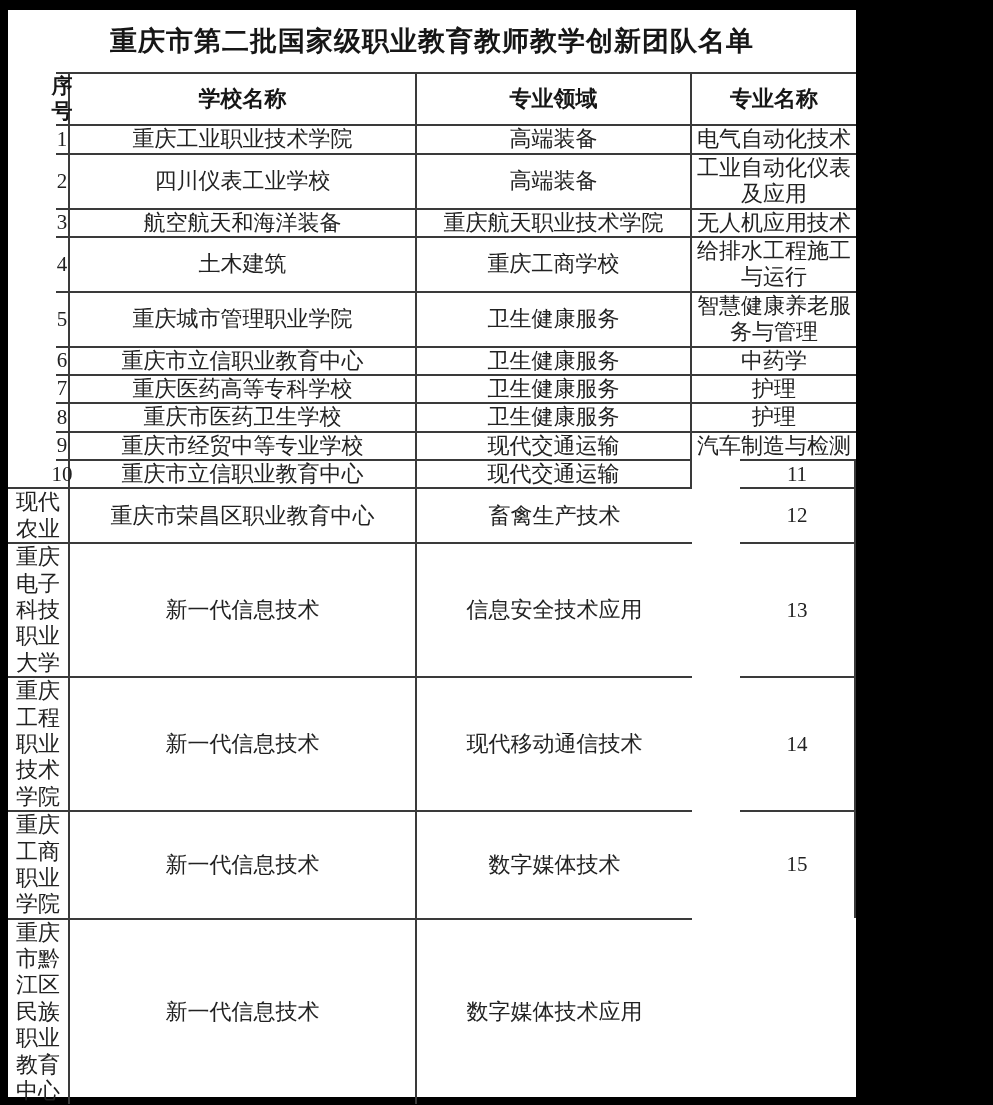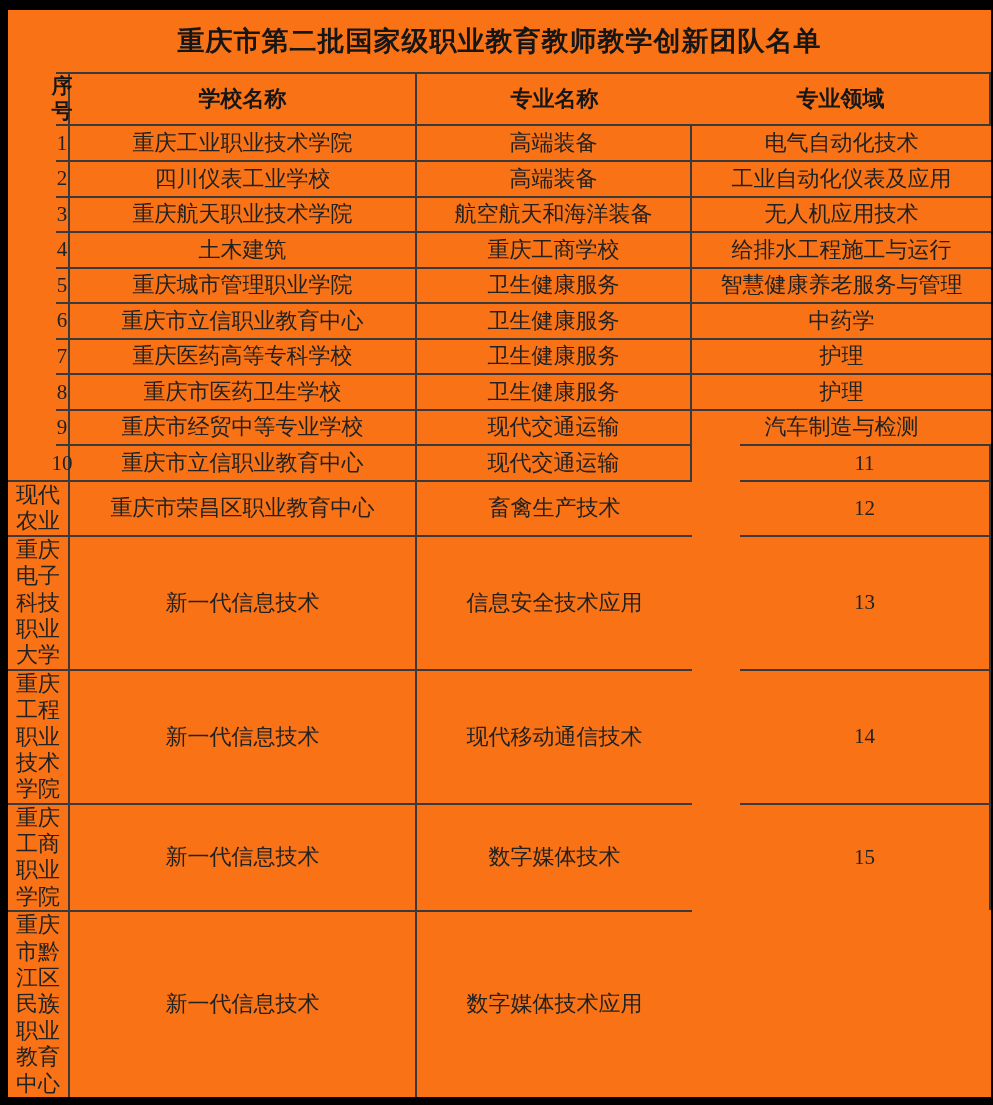--- a/index.html
+++ b/index.html
@@ -8,23 +8,23 @@
     background: #000000;
     width: 993px;
     height: 1105px;
     overflow: hidden;
     font-family: "Liberation Serif", "DejaVu Serif", serif;
   }
   .frame {
     position: absolute;
     left: 8px;
     top: 10px;
-    width: 983px;
+    width: 848px;
     height: 1087px;
-    background: #f97316;
+    background: #ffffff;
     color: #1f1f1f;
   }
   .title-row {
     height: 62px;
     display: flex;
     align-items: center;
     justify-content: center;
     font-size: 27px;
     font-weight: bold;
     letter-spacing: 1px;
@@ -65,33 +65,33 @@
   }
 </style>
 </head>
 <body>
 
 <div class="frame">
   <div class="title-row">重庆市第二批国家级职业教育教师教学创新团队名单</div>
   <div class="grid" id="table-grid">
     <div class="cell header num">序号</div>
     <div class="cell header">学校名称</div>
+    <div class="cell header">专业领域</div>
     <div class="cell header last-col">专业名称</div>
-    <div class="cell header">专业领域</div>
   <div class="cell num">1</div>
       <div class="cell">重庆工业职业技术学院</div>
       <div class="cell">高端装备</div>
       <div class="cell last-col">电气自动化技术</div>
       <div class="cell num">2</div>
       <div class="cell">四川仪表工业学校</div>
       <div class="cell">高端装备</div>
       <div class="cell last-col">工业自动化仪表及应用</div>
       <div class="cell num">3</div>
+      <div class="cell">航空航天和海洋装备</div>
       <div class="cell">重庆航天职业技术学院</div>
-      <div class="cell">航空航天和海洋装备</div>
       <div class="cell last-col">无人机应用技术</div>
       <div class="cell num">4</div>
       <div class="cell">土木建筑</div>
       <div class="cell">重庆工商学校</div>
       <div class="cell last-col">给排水工程施工与运行</div>
       <div class="cell num">5</div>
       <div class="cell">重庆城市管理职业学院</div>
       <div class="cell">卫生健康服务</div>
       <div class="cell last-col">智慧健康养老服务与管理</div>
       <div class="cell num">6</div>

